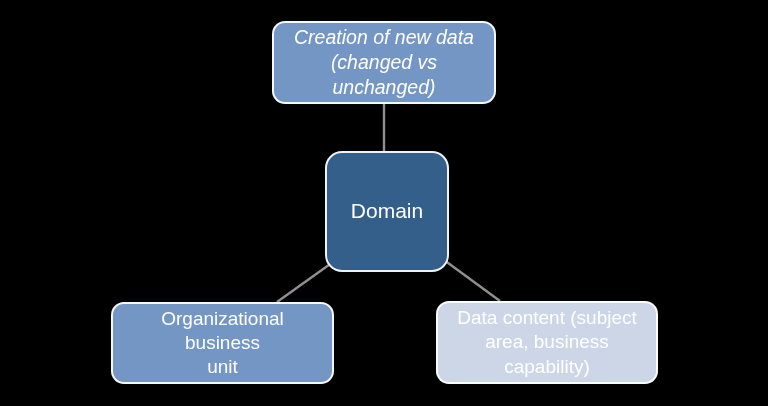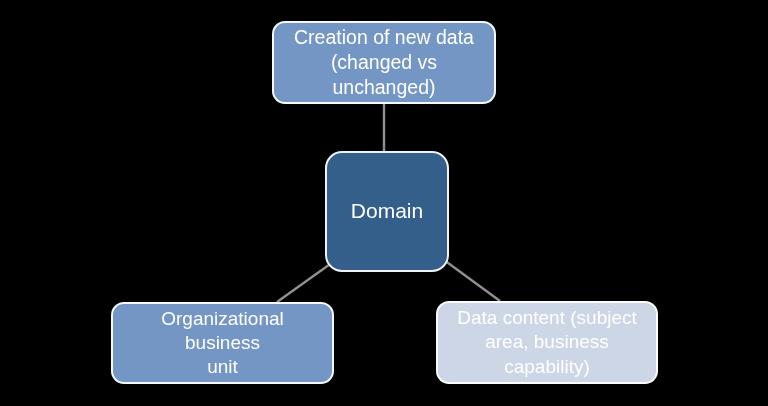--- a/index.html
+++ b/index.html
@@ -45,20 +45,21 @@
 
   
   #node-creation {
     left: 272px;
     top: 21px;
     width: 224px;
     height: 83px;
     background: #7496c4;
     font-size: 19.5px;
     border-radius: 13px;
+    font-style: italic;
   }
 
   
   #node-domain {
     left: 325px;
     top: 151px;
     width: 124px;
     height: 121px;
     background: #355f8b;
     font-size: 21px;

